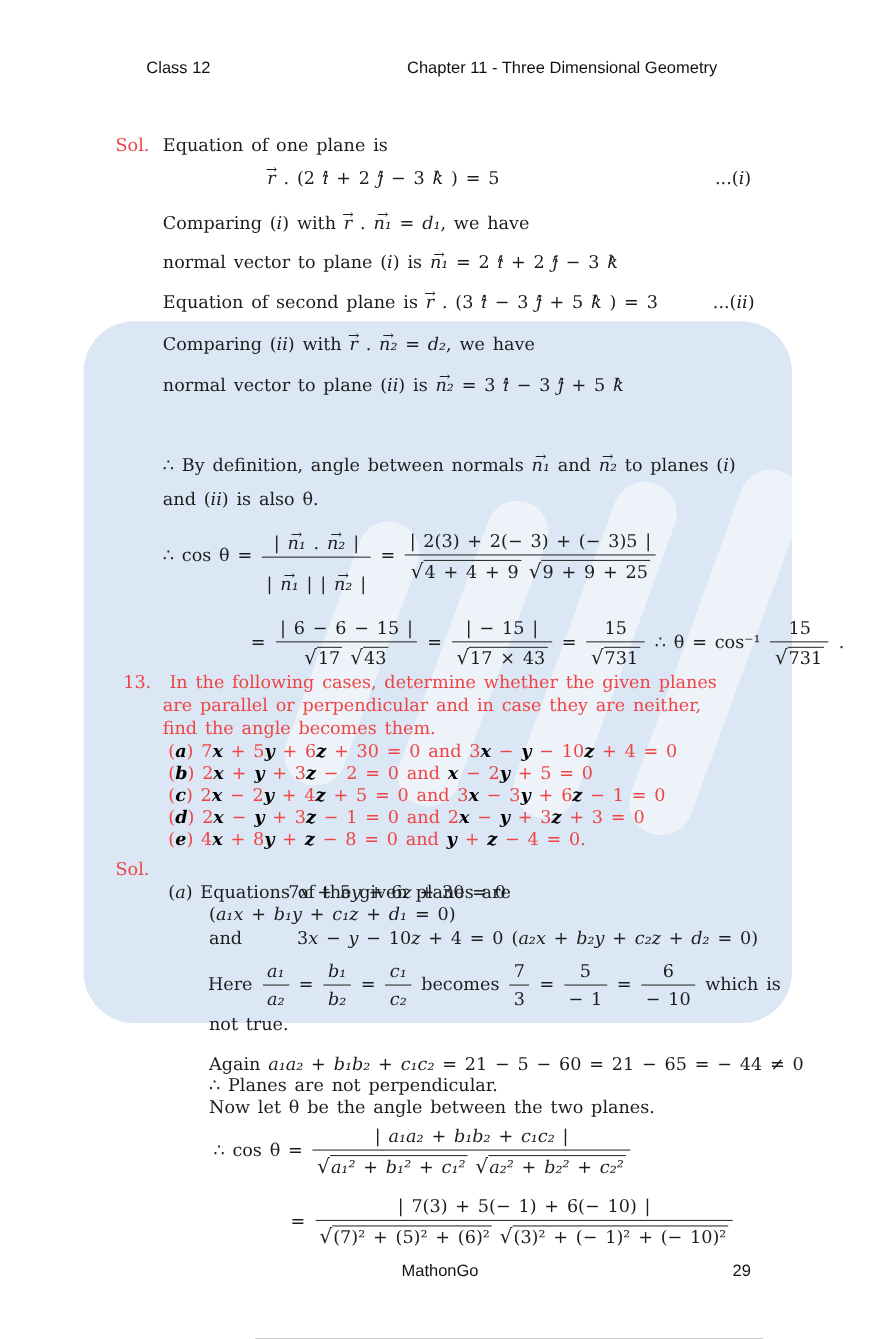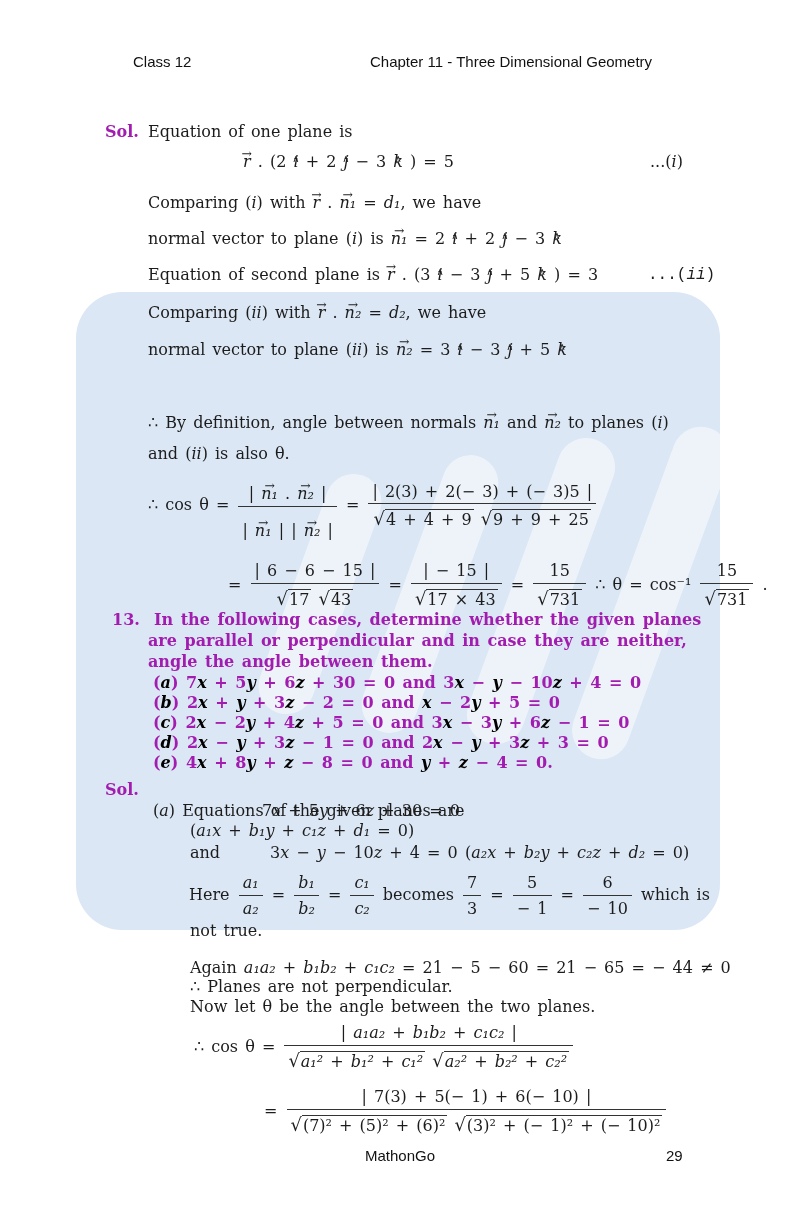--- a/index.html
+++ b/index.html
@@ -6,21 +6,21 @@
   .page{position:relative;width:800px;height:1217px;background:#fff;overflow:hidden;
         font-family:"DejaVu Serif","DejaVu Sans",serif;color:var(--text,#1c1c1c);margin:0 auto;}
   .panel{position:absolute;left:76px;top:292px;width:644px;height:638px;
          background:var(--panel,#dbe7f5);border-radius:46px;z-index:0;}
   .wm{position:absolute;left:0;top:0;width:100%;height:100%;z-index:1;pointer-events:none;}
   .wm-stroke{position:absolute;background:var(--wm,rgba(255,255,255,0.5));border-radius:999px;}
   .content{position:absolute;left:0;top:0;width:100%;height:100%;z-index:2;}
   .line{position:absolute;white-space:nowrap;font-size:16px;line-height:1.3;word-spacing:2px;}
   .tx{}
   .it{font-style:italic;}
-  .bd{font-weight:bold;color:#a21caf;}
+  .bd{font-weight:normal;color:#ef4444;}
   .bdit{font-weight:bold;font-style:italic;color:#000;}
   .acc{position:relative;display:inline-block;font-style:italic;}
   .acc .mk{position:absolute;left:50%;transform:translateX(-50%);font-style:normal;line-height:1;}
   .accv .mk{bottom:0.98em;font-size:0.78em;}
   .acch .mk{bottom:0.92em;font-size:0.62em;}
   .fr{display:inline-block;vertical-align:middle;text-align:center;margin:0 2px;}
   .fr .fn{display:block;padding:1px 4px 1px;border-bottom:1.4px solid var(--rule,#333);}
   .fr .fd{display:block;padding:3px 4px 0;}
   .fr .pd{padding-top:14px;}
   .sq{display:inline-block;white-space:nowrap;text-align:right;}
@@ -46,31 +46,31 @@
   </div>
 
   <div class="content" id="content">
       <div class="line" style="left: 105px; top: 122px;"><span class="bd">Sol.</span></div>
       <div class="line" style="left: 148px; top: 122px;"><span class="tx">Equation of one plane is</span></div>
       <div class="line" style="left: 243px; top: 152px;"><span class="acc accv"><span class="mk">→</span><span class="abase">r</span></span><span class="tx"> . (2 </span><span class="acc acch"><span class="mk">∧</span><span class="abase">i</span></span><span class="tx"> + 2 </span><span class="acc acch"><span class="mk">∧</span><span class="abase">j</span></span><span class="tx"> − 3 </span><span class="acc acch"><span class="mk">∧</span><span class="abase">k</span></span><span class="tx"> ) = 5</span></div>
       <div class="line" style="left: 650px; top: 152px;"><span class="tx">...(</span><span class="it">i</span><span class="tx">)</span></div>
       <div class="line" style="left: 148px; top: 193px;"><span class="tx">Comparing (</span><span class="it">i</span><span class="tx">) with </span><span class="acc accv"><span class="mk">→</span><span class="abase">r</span></span><span class="tx"> . </span><span class="acc accv"><span class="mk">→</span><span class="abase">n₁</span></span><span class="tx"> = </span><span class="it">d₁</span><span class="tx">, we have</span></div>
       <div class="line" style="left: 148px; top: 229px;"><span class="tx">normal vector to plane (</span><span class="it">i</span><span class="tx">) is </span><span class="acc accv"><span class="mk">→</span><span class="abase">n₁</span></span><span class="tx"> = 2 </span><span class="acc acch"><span class="mk">∧</span><span class="abase">i</span></span><span class="tx"> + 2 </span><span class="acc acch"><span class="mk">∧</span><span class="abase">j</span></span><span class="tx"> − 3 </span><span class="acc acch"><span class="mk">∧</span><span class="abase">k</span></span></div>
       <div class="line" style="left: 148px; top: 265px;"><span class="tx">Equation of second plane is </span><span class="acc accv"><span class="mk">→</span><span class="abase">r</span></span><span class="tx"> . (3 </span><span class="acc acch"><span class="mk">∧</span><span class="abase">i</span></span><span class="tx"> − 3 </span><span class="acc acch"><span class="mk">∧</span><span class="abase">j</span></span><span class="tx"> + 5 </span><span class="acc acch"><span class="mk">∧</span><span class="abase">k</span></span><span class="tx"> ) = 3</span></div>
-      <div class="line" style="left: 648px; top: 265px; font-family: Liberation Mono, monospace;"><span class="tx">...(</span><span class="it">ii</span><span class="tx">)</span></div>
+      <div class="line" style="left: 648px; top: 265px;"><span class="tx">...(</span><span class="it">ii</span><span class="tx">)</span></div>
       <div class="line" style="left: 148px; top: 303px;"><span class="tx">Comparing (</span><span class="it">ii</span><span class="tx">) with </span><span class="acc accv"><span class="mk">→</span><span class="abase">r</span></span><span class="tx"> . </span><span class="acc accv"><span class="mk">→</span><span class="abase">n₂</span></span><span class="tx"> = </span><span class="it">d₂</span><span class="tx">, we have</span></div>
       <div class="line" style="left: 148px; top: 340px;"><span class="tx">normal vector to plane (</span><span class="it">ii</span><span class="tx">) is </span><span class="acc accv"><span class="mk">→</span><span class="abase">n₂</span></span><span class="tx"> = 3 </span><span class="acc acch"><span class="mk">∧</span><span class="abase">i</span></span><span class="tx"> − 3 </span><span class="acc acch"><span class="mk">∧</span><span class="abase">j</span></span><span class="tx"> + 5 </span><span class="acc acch"><span class="mk">∧</span><span class="abase">k</span></span></div>
       <div class="line" style="left: 148px; top: 413px;"><span class="tx">∴   By definition, angle between normals </span><span class="acc accv"><span class="mk">→</span><span class="abase">n₁</span></span><span class="tx"> and </span><span class="acc accv"><span class="mk">→</span><span class="abase">n₂</span></span><span class="tx"> to planes (</span><span class="it">i</span><span class="tx">)</span></div>
       <div class="line" style="left: 148px; top: 444px;"><span class="tx">and (</span><span class="it">ii</span><span class="tx">) is also θ.</span></div>
       <div class="line" style="left: 148px; top: 470px;"><span class="tx">∴    cos θ = </span><span class="fr"><span class="fn pd"><span class="tx">| </span><span class="acc accv"><span class="mk">→</span><span class="abase">n₁</span></span><span class="tx"> . </span><span class="acc accv"><span class="mk">→</span><span class="abase">n₂</span></span><span class="tx"> |</span></span><span class="fd pd"><span class="tx">| </span><span class="acc accv"><span class="mk">→</span><span class="abase">n₁</span></span><span class="tx"> | | </span><span class="acc accv"><span class="mk">→</span><span class="abase">n₂</span></span><span class="tx"> |</span></span></span><span class="tx"> = </span><span class="fr"><span class="fn"><span class="tx">| 2(3) + 2(− 3) + (− 3)5 |</span></span><span class="fd"><span class="sq"><span class="rad">√</span><span class="sqc"><span class="tx">4 + 4 + 9</span></span></span><span class="tx"> </span><span class="sq"><span class="rad">√</span><span class="sqc"><span class="tx">9 + 9 + 25</span></span></span></span></span></div>
       <div class="line" style="left: 228px; top: 560px;"><span class="tx">= </span><span class="fr"><span class="fn"><span class="tx">| 6 − 6 − 15 |</span></span><span class="fd"><span class="sq"><span class="rad">√</span><span class="sqc"><span class="tx">17</span></span></span><span class="tx"> </span><span class="sq"><span class="rad">√</span><span class="sqc"><span class="tx">43</span></span></span></span></span><span class="tx"> = </span><span class="fr"><span class="fn"><span class="tx">| − 15 |</span></span><span class="fd"><span class="sq"><span class="rad">√</span><span class="sqc"><span class="tx">17 × 43</span></span></span></span></span><span class="tx"> = </span><span class="fr"><span class="fn"><span class="tx">15</span></span><span class="fd"><span class="sq"><span class="rad">√</span><span class="sqc"><span class="tx">731</span></span></span></span></span><span class="tx">  ∴ θ = cos⁻¹ </span><span class="fr"><span class="fn"><span class="tx">15</span></span><span class="fd"><span class="sq"><span class="rad">√</span><span class="sqc"><span class="tx">731</span></span></span></span></span><span class="tx"> .</span></div>
       <div class="line" style="left: 112px; top: 610px;"><span class="bd">13.</span></div>
       <div class="line" style="left: 154px; top: 610px;"><span class="bd">In the following cases, determine whether the given planes</span></div>
       <div class="line" style="left: 148px; top: 631px;"><span class="bd">are parallel or perpendicular and in case they are neither,</span></div>
-      <div class="line" style="left: 148px; top: 652px;"><span class="bd">angle the angle between them.</span></div>
+      <div class="line" style="left: 148px; top: 652px;"><span class="bd">find the angle becomes them.</span></div>
       <div class="line" style="left: 153px; top: 673px;"><span class="bd">(</span><span class="bdit">a</span><span class="bd">)  7</span><span class="bdit">x</span><span class="bd"> + 5</span><span class="bdit">y</span><span class="bd"> + 6</span><span class="bdit">z</span><span class="bd"> + 30 = 0 and 3</span><span class="bdit">x</span><span class="bd"> − </span><span class="bdit">y</span><span class="bd"> − 10</span><span class="bdit">z</span><span class="bd"> + 4 = 0</span></div>
       <div class="line" style="left: 153px; top: 693px;"><span class="bd">(</span><span class="bdit">b</span><span class="bd">)  2</span><span class="bdit">x</span><span class="bd"> + </span><span class="bdit">y</span><span class="bd"> + 3</span><span class="bdit">z</span><span class="bd"> − 2 = 0 and </span><span class="bdit">x</span><span class="bd"> − 2</span><span class="bdit">y</span><span class="bd"> + 5 = 0</span></div>
       <div class="line" style="left: 153px; top: 713px;"><span class="bd">(</span><span class="bdit">c</span><span class="bd">)  2</span><span class="bdit">x</span><span class="bd"> − 2</span><span class="bdit">y</span><span class="bd"> + 4</span><span class="bdit">z</span><span class="bd"> + 5 = 0 and 3</span><span class="bdit">x</span><span class="bd"> − 3</span><span class="bdit">y</span><span class="bd"> + 6</span><span class="bdit">z</span><span class="bd"> − 1 = 0</span></div>
       <div class="line" style="left: 153px; top: 733px;"><span class="bd">(</span><span class="bdit">d</span><span class="bd">)  2</span><span class="bdit">x</span><span class="bd"> − </span><span class="bdit">y</span><span class="bd"> + 3</span><span class="bdit">z</span><span class="bd"> − 1 = 0 and 2</span><span class="bdit">x</span><span class="bd"> − </span><span class="bdit">y</span><span class="bd"> + 3</span><span class="bdit">z</span><span class="bd"> + 3 = 0</span></div>
       <div class="line" style="left: 153px; top: 753px;"><span class="bd">(</span><span class="bdit">e</span><span class="bd">)  4</span><span class="bdit">x</span><span class="bd"> + 8</span><span class="bdit">y</span><span class="bd"> + </span><span class="bdit">z</span><span class="bd"> − 8 = 0 and </span><span class="bdit">y</span><span class="bd"> + </span><span class="bdit">z</span><span class="bd"> − 4 = 0.</span></div>
       <div class="line" style="left: 105px; top: 780px;"><span class="bd">Sol.</span></div>
       <div class="line" style="left: 153px; top: 780px; margin-top: 21px;"><span class="tx">(</span><span class="it">a</span><span class="tx">) Equations of the given planes are</span></div>
       <div class="line" style="left: 262px; top: 801px;"><span class="tx">7</span><span class="it">x</span><span class="tx"> + 5</span><span class="it">y</span><span class="tx"> + 6</span><span class="it">z</span><span class="tx"> + 30 = 0</span></div>
       <div class="line" style="left: 190px; top: 821px;"><span class="tx">(</span><span class="it">a₁x</span><span class="tx"> + </span><span class="it">b₁y</span><span class="tx"> + </span><span class="it">c₁z</span><span class="tx"> + </span><span class="it">d₁</span><span class="tx"> = 0)</span></div>
       <div class="line" style="left: 190px; top: 843px;"><span class="tx">and</span></div>

